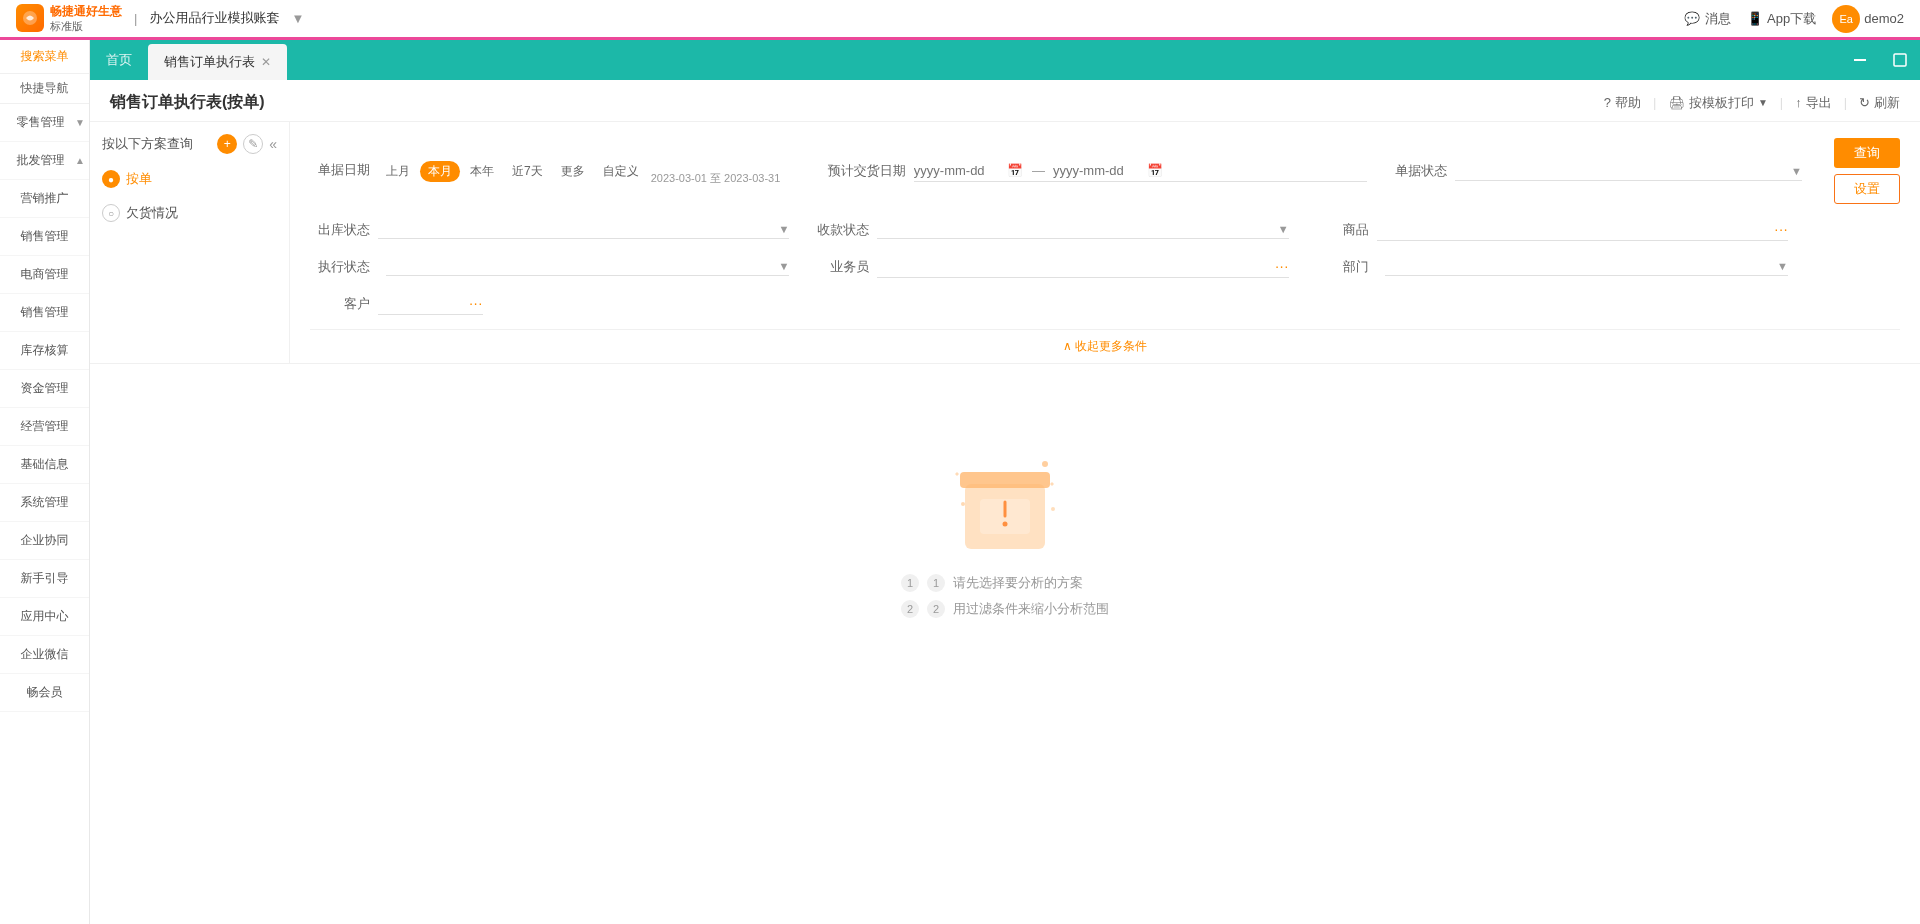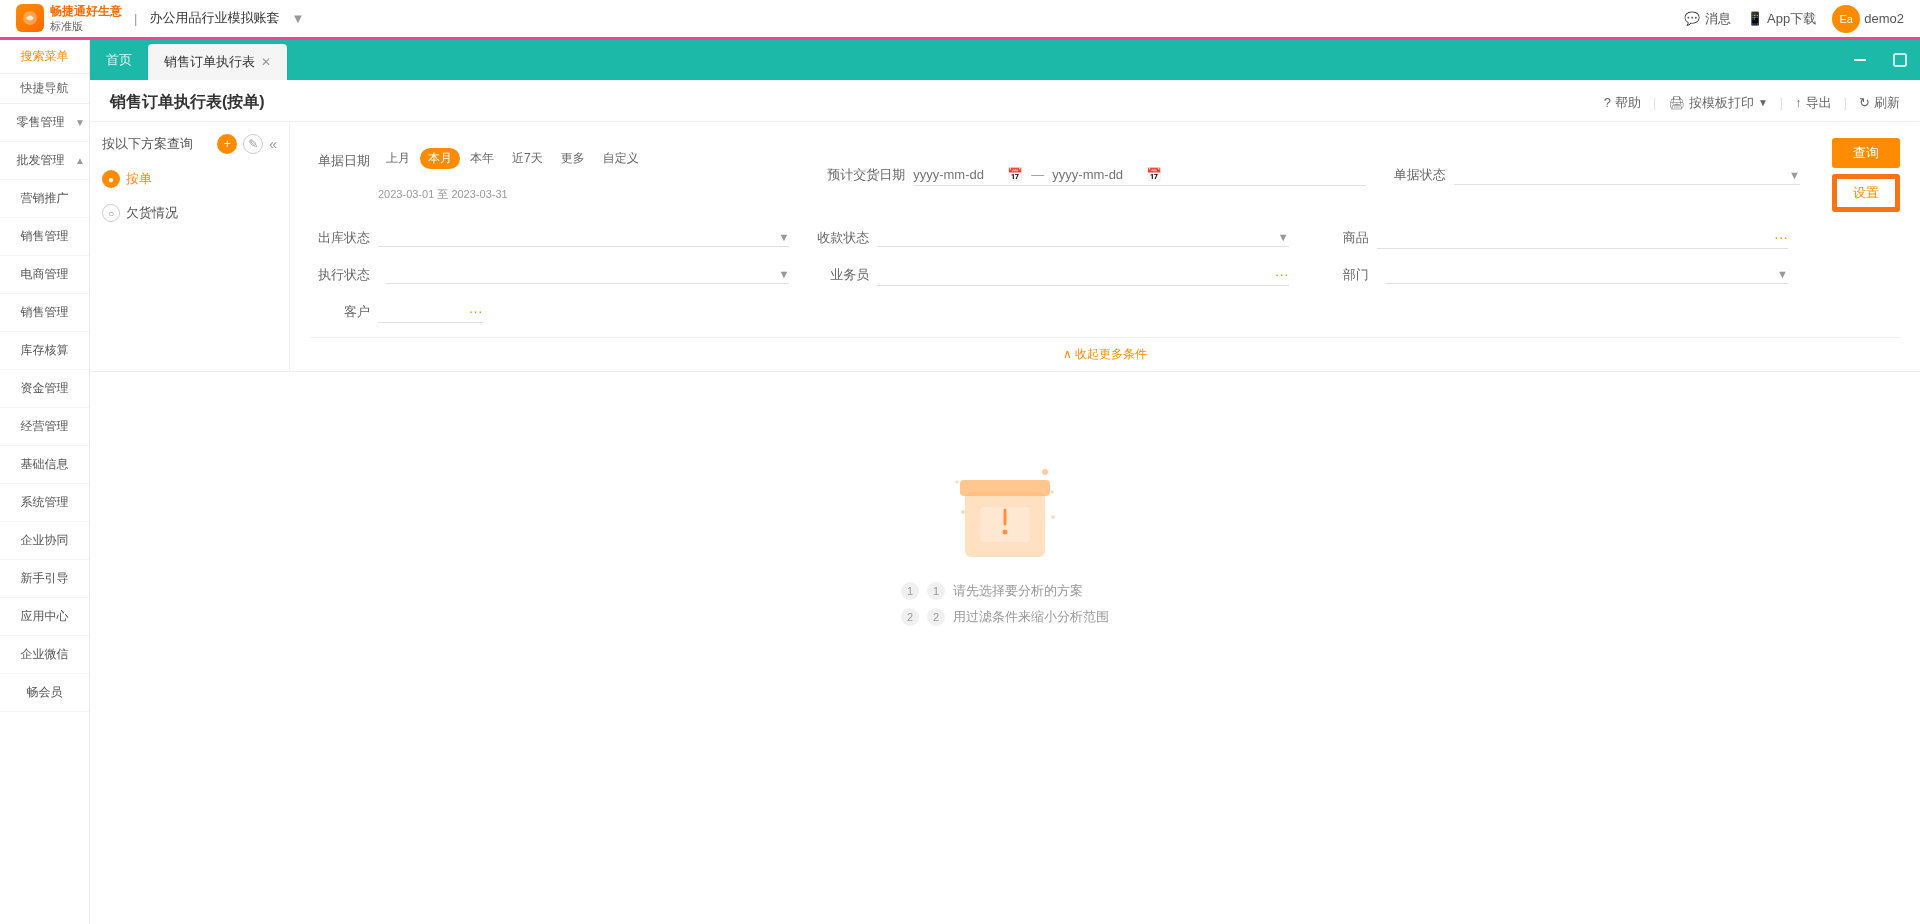--- a/index.html
+++ b/index.html
@@ -45,21 +45,21 @@
     
     .page-content { flex: 1; overflow-y: auto; background: #f5f5f5; padding: 0; }
     .page-inner { background: white; margin: 0; min-height: 100%; }
 
     
     .page-header { display: flex; align-items: center; justify-content: space-between; padding: 12px 20px 8px; border-bottom: 1px solid #f0f0f0; }
     .page-title { font-size: 16px; font-weight: bold; color: #333; }
     .page-actions { display: flex; align-items: center; gap: 12px; font-size: 13px; color: #666; }
     .page-action-item { display: flex; align-items: center; gap: 4px; cursor: pointer; }
     .btn-primary { background: #ff8c00; color: white; border: none; padding: 6px 20px; border-radius: 3px; cursor: pointer; font-size: 13px; }
-    .btn-secondary { background: white; color: #ff8c00; border: 5px solid #f97316; padding: 5px 16px; border-radius: 3px; cursor: pointer; font-size: 13px; font-family: Liberation Serif, serif; }
+    .btn-secondary { background: white; color: #ff8c00; border: 1px solid #f97316; padding: 5px 16px; border-radius: 3px; cursor: pointer; font-size: 13px; font-family: Liberation Serif, serif; }
     .divider-v { color: #e0e0e0; }
 
     
     .left-panel { width: 200px; border-right: 1px solid #f0f0f0; padding: 12px 0; flex-shrink: 0; }
     .left-panel-header { display: flex; align-items: center; justify-content: space-between; padding: 0 12px 8px; font-size: 12px; color: #666; }
     .left-panel-title { font-size: 13px; color: #555; }
     .left-panel-actions { display: flex; gap: 6px; align-items: center; }
     .icon-btn { width: 20px; height: 20px; border-radius: 50%; background: #ff8c00; color: white; display: flex; align-items: center; justify-content: center; font-size: 12px; cursor: pointer; }
     .icon-btn-outline { width: 20px; height: 20px; border-radius: 50%; border: 1px solid #ccc; color: #999; display: flex; align-items: center; justify-content: center; font-size: 12px; cursor: pointer; }
     .collapse-btn { color: #999; cursor: pointer; font-size: 14px; }
@@ -257,21 +257,21 @@
               <span>欠货情况</span>
             </div>
           </div>
 
           <div style="flex:1; padding: 16px 20px 0; position:relative;">
 
             <div class="filter-row">
 
               <div style="display:flex; align-items:flex-start; gap:8px; flex:1.2;">
                 <span class="filter-label" style="margin-top:4px;">单据日期</span>
-                <div style="display:flex; flex-direction:column; gap:4px; flex:1;">
+                <div style="display:flex; flex-direction:row; gap:4px; flex:1;">
                   <div class="date-filter-tabs">
                     <span class="date-tab">上月</span>
                     <span class="date-tab active" style="background:#ff8c00; color:white; border-radius:12px; padding:2px 8px;">本月</span>
                     <span class="date-tab">本年</span>
                     <span class="date-tab">近7天</span>
                     <span class="date-tab">更多</span>
                     <span class="date-tab">自定义</span>
                   </div>
                   <div class="date-range" style="font-size:11px; color:#999;">2023-03-01 至 2023-03-31</div>
                 </div>

